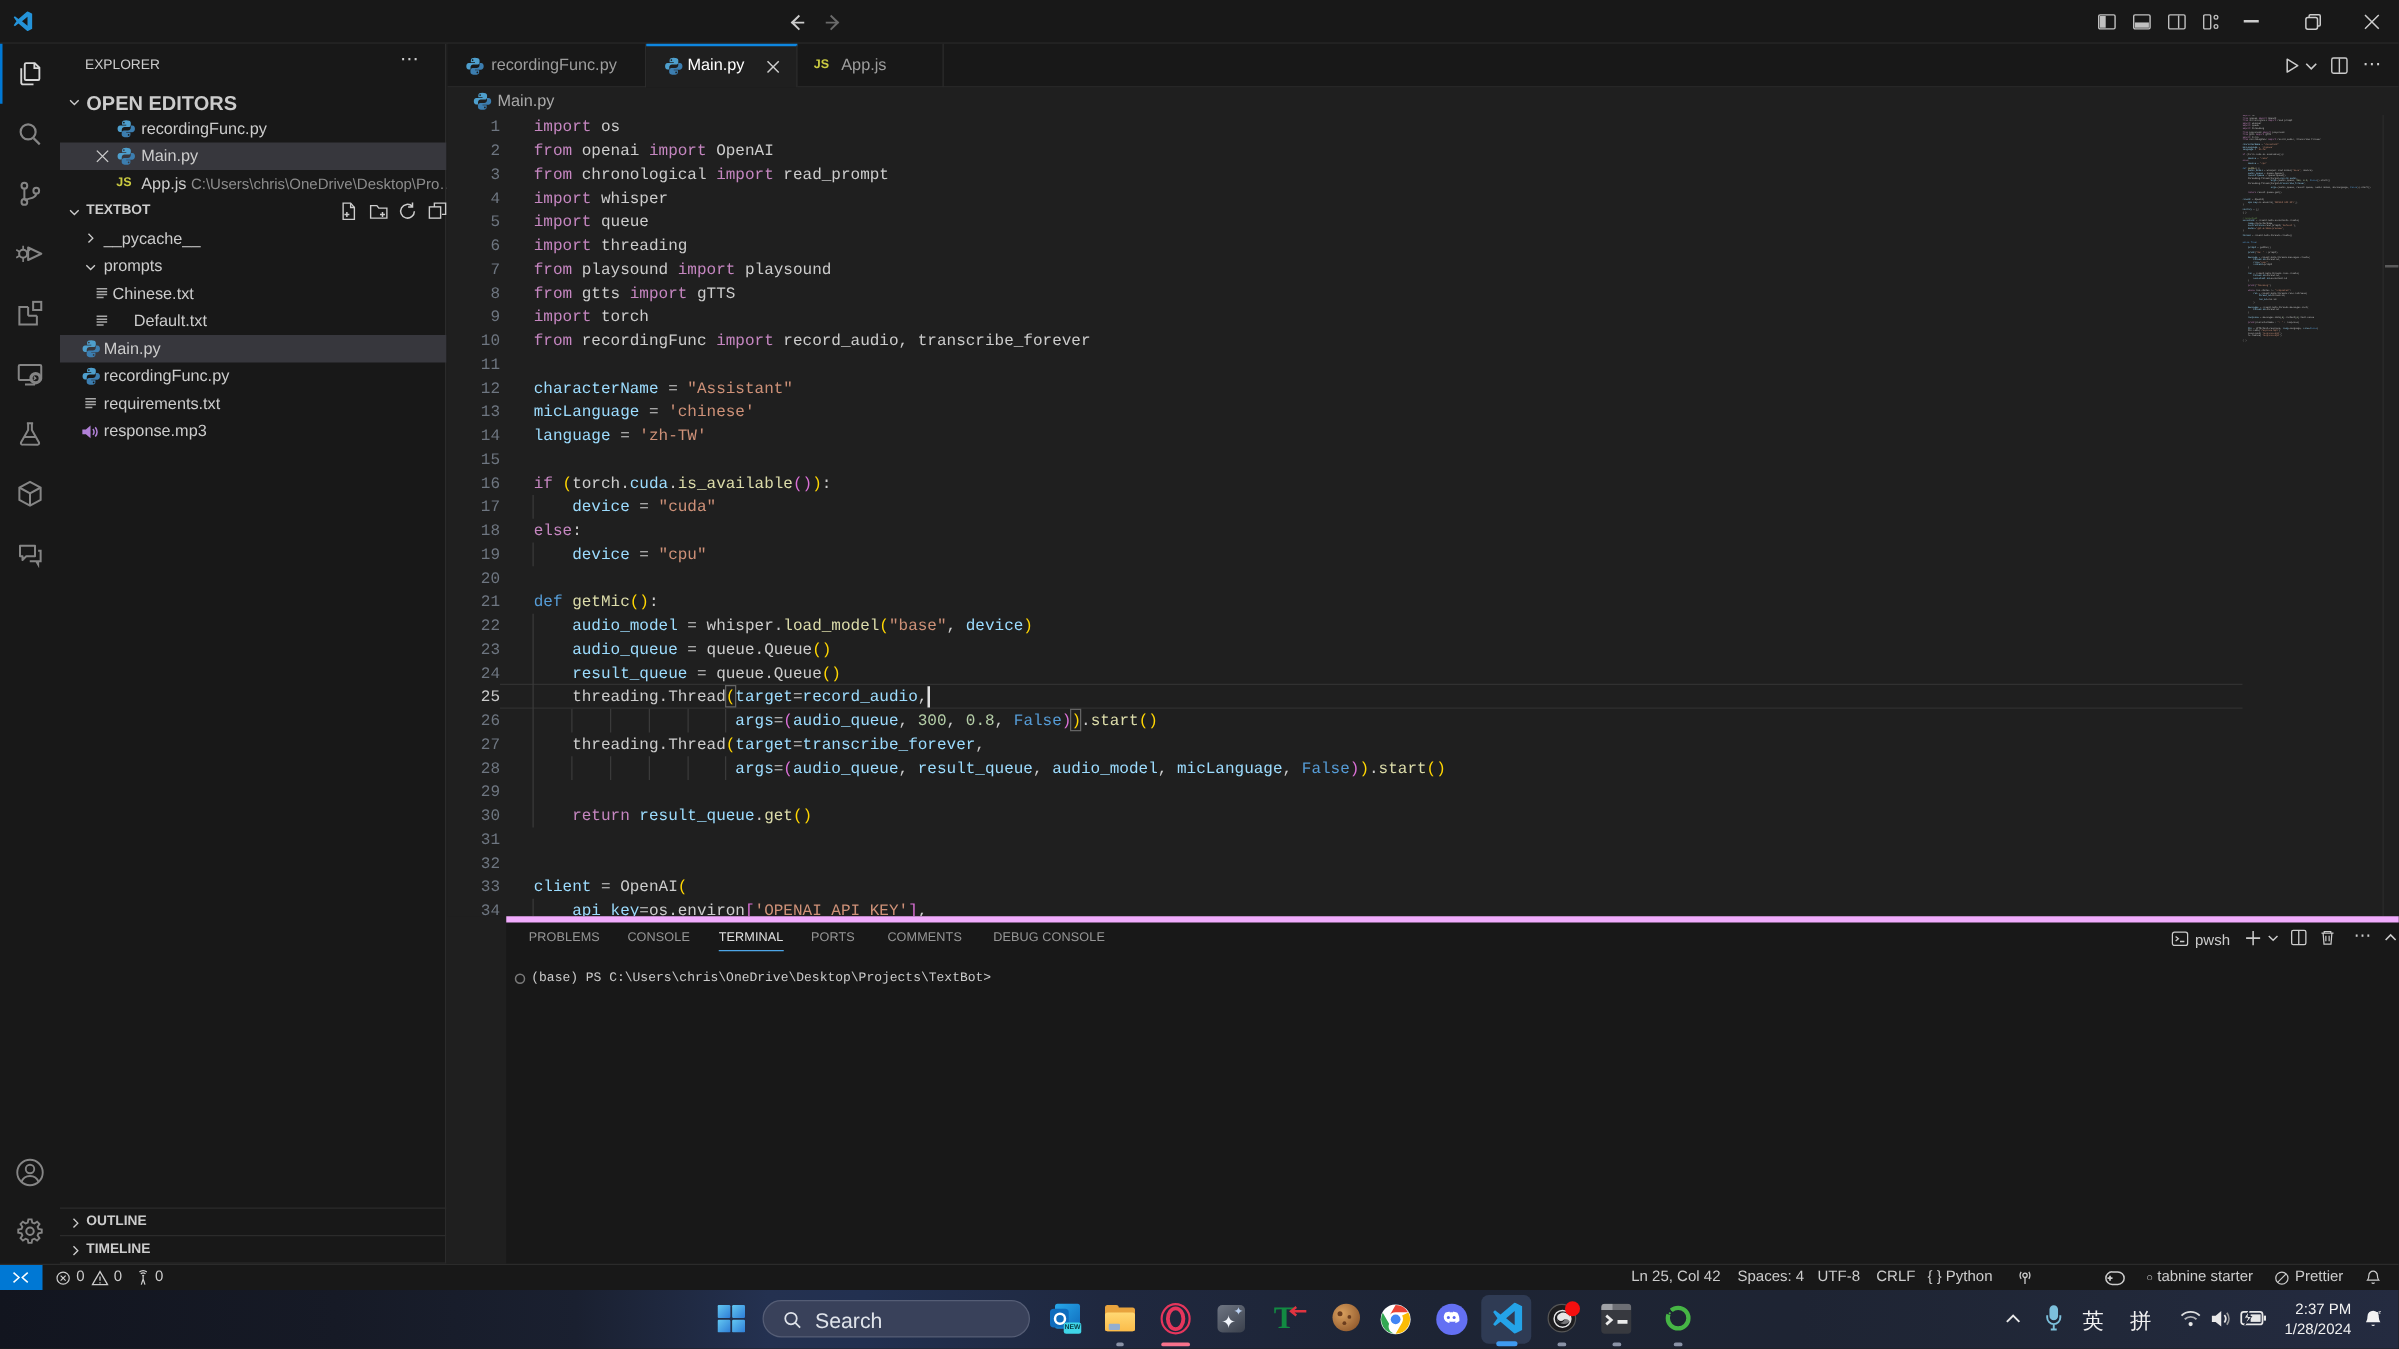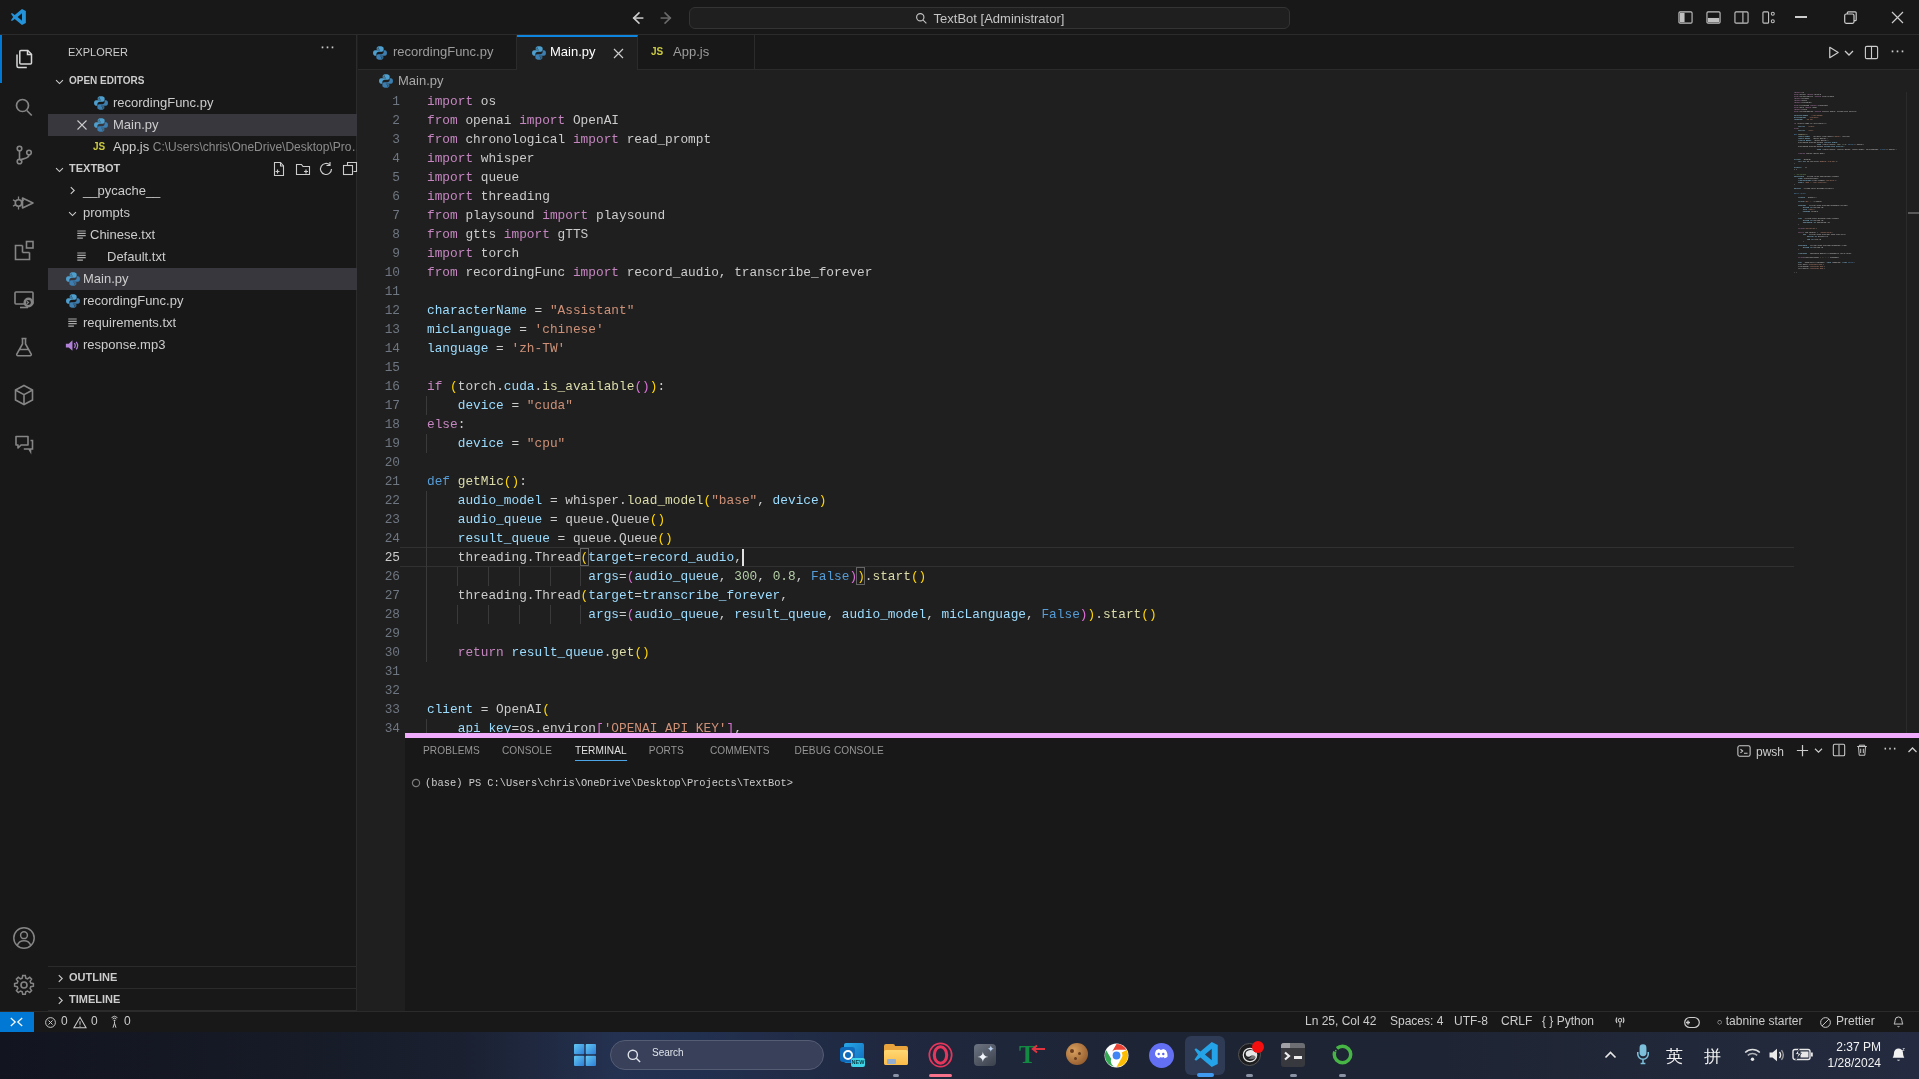--- a/index.html
+++ b/index.html
@@ -44,27 +44,20 @@
     <svg width="16" height="16" viewBox="0 0 16 16">
         <path d="M2.5 8 9 1.8l1 1.1L5 8l5 5.1-1 1.1z" fill="#cccccc"></path>
         <path d="M3.4 7.3h10v1.5h-10z" fill="#cccccc"></path>
       </svg>
     <svg width="16" height="16" viewBox="0 0 16 16" style="transform:scaleX(-1);">
         <path d="M2.5 8 9 1.8l1 1.1L5 8l5 5.1-1 1.1z" fill="#6a6a6a"></path>
         <path d="M3.4 7.3h10v1.5h-10z" fill="#6a6a6a"></path>
       </svg>
   </div>
 
-  <div class="abs" style="left:689px;top:7px;width:601px;height:22px;background:#1f1f1f;border:1px solid #343434;border-radius:6px;display:flex;align-items:center;justify-content:center;font-size:13px;color:#c5c5c5;">
-    <svg width="13" height="13" viewBox="0 0 16 16" style="margin-right:6px;">
-        <circle cx="6.5" cy="6.5" r="4.5" fill="none" stroke="#c5c5c5" stroke-width="1.4"></circle>
-        <path d="m10 10 4 4" stroke="#c5c5c5" stroke-width="1.4"></path>
-      </svg>
-    TextBot [Administrator]
-  </div>
 
   <div class="abs" style="left:1678px;top:0;height:35px;display:flex;align-items:center;gap:13px;">
     <svg width="15" height="15" viewBox="0 0 16 16">
         <rect x="1" y="2" width="14" height="12" rx="1.2" fill="none" stroke="#c0c0c0" stroke-width="1.2"></rect>
         <rect x="2" y="3" width="5" height="10" fill="#c0c0c0"></rect>
       </svg>
     <svg width="15" height="15" viewBox="0 0 16 16">
         <rect x="1" y="2" width="14" height="12" rx="1.2" fill="none" stroke="#c0c0c0" stroke-width="1.2"></rect>
         <rect x="2" y="8.5" width="12" height="4.5" fill="#c0c0c0"></rect>
       </svg>
@@ -176,21 +169,21 @@
 </div>
 
 <div class="abs" id="sidebar" style="left:48px;top:35px;width:309px;height:976px;background:#181818;border-right:1px solid #2b2b2b;font-size:13px;">
 
   <div class="abs" style="left:20px;top:11px;font-size:11px;color:#cccccc;">EXPLORER</div>
   <div class="abs" style="left:272px;top:3px;font-size:15px;color:#cccccc;letter-spacing:1px;">⋯</div>
 
   <svg class="abs" style="left:6px;top:41px;" width="11" height="11" viewBox="0 0 16 16">
       <path d="m3 6 5 5 5-5" fill="none" stroke="#cccccc" stroke-width="1.6"></path>
     </svg>
-  <div class="abs" style="left:21px;top:40px;font-size:10px;font-weight:bold;color:#cccccc;">OPEN EDITORS</div>
+  <div class="abs" style="left:21px;top:40px;font-size:16px;font-weight:bold;color:#cccccc;">OPEN EDITORS</div>
 
   <div class="abs" style="left:0;top:57px;width:309px;height:22px;">
       <svg class="abs" style="left:45px;top:3px;" width="16" height="16" viewBox="0 0 16 16">
         <use href="#pyico"></use>
       </svg>
       <span class="abs" style="left:65px;top:3px;color:#cccccc;">recordingFunc.py</span>
     </div>
   <div class="abs" style="left:0;top:79px;width:309px;height:22px;background:#37373d;">
     <svg class="abs" style="left:28px;top:5px;" width="12" height="12" viewBox="0 0 12 12">
         <path d="M1.5 1.5 10.5 10.5M10.5 1.5 1.5 10.5" stroke="#cccccc" stroke-width="1.1"></path>
@@ -635,21 +628,21 @@
         <rect x="0" y="11.7" width="10.3" height="10.3" rx="1"></rect>
         <rect x="11.7" y="11.7" width="10.3" height="10.3" rx="1"></rect>
       </g>
     </svg>
 
   <div class="abs" style="left:610px;top:8px;width:214px;height:30px;border-radius:15px;background:#39415a;border:1px solid #555d75;">
     <svg class="abs" style="left:15px;top:7px;" width="16" height="16" viewBox="0 0 16 16">
         <circle cx="6.8" cy="6.8" r="4.6" fill="none" stroke="#dfe3ea" stroke-width="1.4"></circle>
         <path d="m10.3 10.3 3.8 3.8" stroke="#dfe3ea" stroke-width="1.4"></path>
       </svg>
-    <span class="abs" style="left:41px;top:6px;font-size:10px;color:#dfe3ea;">Search</span>
+    <span class="abs" style="left:41px;top:6px;font-size:17px;color:#dfe3ea;">Search</span>
   </div>
 
   <div class="abs" style="left:840px;top:11px;width:24px;height:24px;">
     <div class="abs" style="left:4px;top:0px;width:20px;height:20px;background:linear-gradient(135deg,#28a8ea,#0f6cbd);border-radius:2px;"></div>
     <div class="abs" style="left:0px;top:4px;width:15px;height:15px;background:#0f6cbd;border-radius:3px;"></div>
     <div class="abs" style="left:2.5px;top:6.5px;width:10px;height:10px;border:2px solid #fff;border-radius:50%;"></div>
     <div class="abs" style="left:11px;top:15px;width:14px;height:9px;background:#3fd5e8;border-radius:2px;color:#073c46;font-size:5.5px;font-weight:bold;text-align:center;line-height:9px;">NEW</div>
   </div>
 
   <div class="abs" style="left:884px;top:12px;width:24px;height:24px;">

